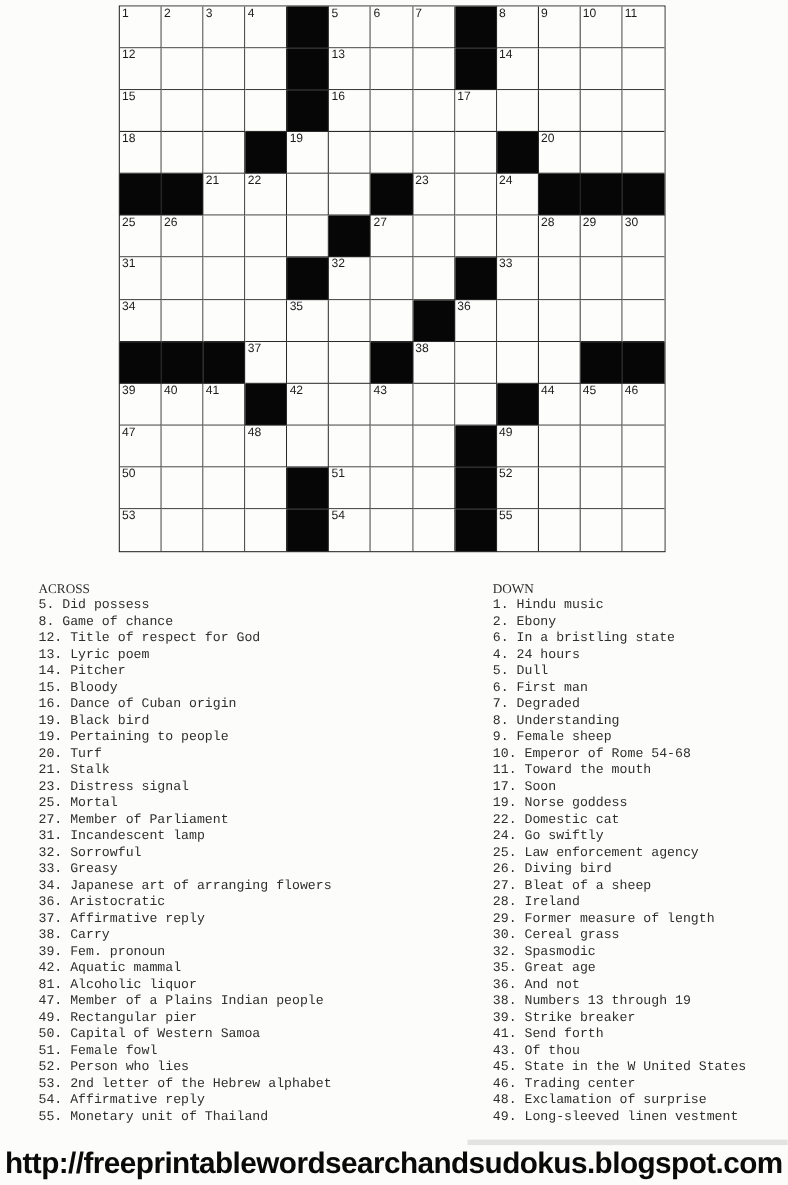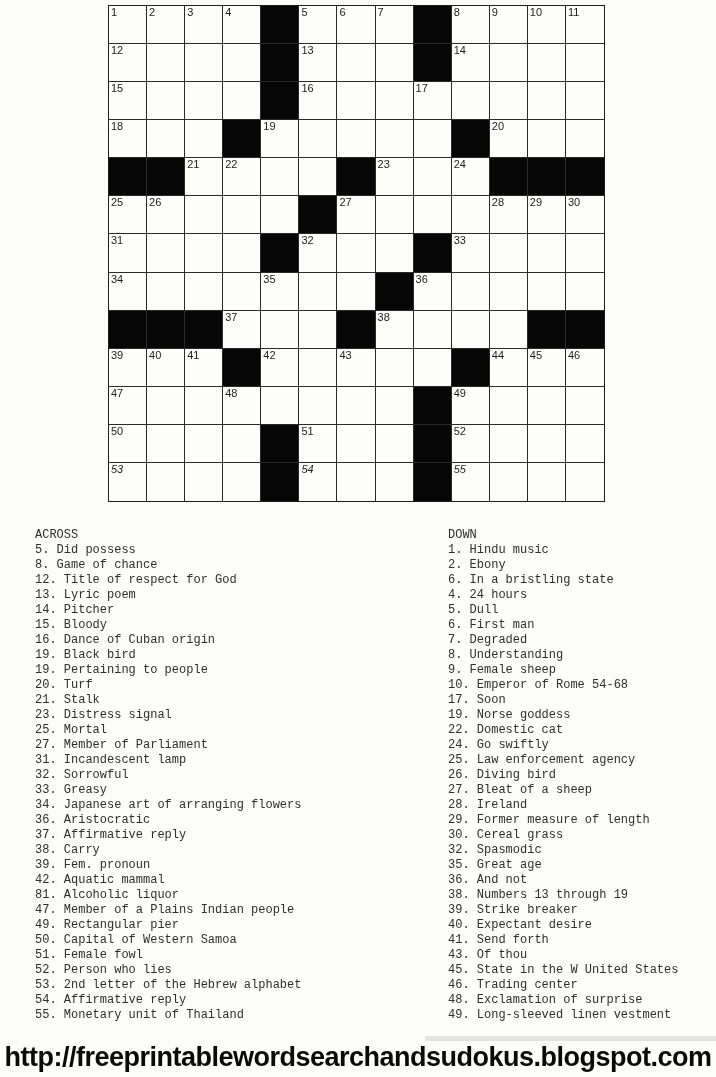--- a/index.html
+++ b/index.html
@@ -12,37 +12,37 @@
   .grid{
     position:absolute;left:108px;top:5px;width:497px;height:497px;
     box-sizing:border-box;border:1px solid #1e1e1e;background:#fdfdfc;
     display:grid;grid-template-columns:repeat(13,1fr);grid-template-rows:repeat(13,1fr);
   }
   .cell{
     position:relative;background:#fdfdfc;box-sizing:border-box;
     border-right:1px solid #2a2a2a;border-bottom:1px solid #2a2a2a;
   }
   .cell:nth-child(13n){border-right:none;text-align:right;}
-  .cell:nth-child(n+157){border-bottom:none;font-style:italic;}
+  .cell:nth-child(n+157){border-bottom:none;}
   .cell.black{background:#060606;}
   .cell .num{
     position:absolute;top:0px;left:2px;
     font-size:11px;line-height:13px;color:#1c1c1c;
     font-family:"Liberation Sans",sans-serif;
   }
   
   .clues{
     position:absolute;top:528px;left:0;width:716px;
     font-family:"Liberation Mono","DejaVu Sans Mono",monospace;
     font-size:12px;line-height:15px;color:#2e2e2e;
   }
   .clue-col{position:absolute;top:0;}
   .clue-col.across{left:35px;width:400px;}
   .clue-col.down{left:448px;width:268px;}
-  .clue-heading{font-weight:normal;margin:0 0 0 0;}
+  .clue-heading{font-weight:normal;margin:0 0 0 0;font-family:Liberation Serif, serif;}
   .clue-list{list-style:none;margin:0;padding:0;}
   .clue-list li{white-space:nowrap;}
   
   .scan-strip{
     position:absolute;left:425px;top:1036px;width:291px;height:5px;
     background:#e3e3e1;
   }
   .footer-url{
     position:absolute;left:0;top:1042px;width:716px;
     text-align:center;font-weight:bold;font-size:27px;letter-spacing:-0.5px;
@@ -378,36 +378,36 @@
         <li>1. Hindu music</li>
         <li>2. Ebony</li>
         <li>6. In a bristling state</li>
         <li>4. 24 hours</li>
         <li>5. Dull</li>
         <li>6. First man</li>
         <li>7. Degraded</li>
         <li>8. Understanding</li>
         <li>9. Female sheep</li>
         <li>10. Emperor of Rome 54-68</li>
+        <li>11. Toward the mouth</li>
         <li>17. Soon</li>
         <li>19. Norse goddess</li>
         <li>22. Domestic cat</li>
         <li>24. Go swiftly</li>
         <li>25. Law enforcement agency</li>
         <li>26. Diving bird</li>
         <li>27. Bleat of a sheep</li>
         <li>28. Ireland</li>
         <li>29. Former measure of length</li>
         <li>30. Cereal grass</li>
         <li>32. Spasmodic</li>
         <li>35. Great age</li>
         <li>36. And not</li>
         <li>38. Numbers 13 through 19</li>
         <li>39. Strike breaker</li>
-        <li>40. Expectant desire</li>
         <li>41. Send forth</li>
         <li>43. Of thou</li>
         <li>45. State in the W United States</li>
         <li>46. Trading center</li>
         <li>48. Exclamation of surprise</li>
         <li>49. Long-sleeved linen vestment</li>
       </ul>
   </div>
 </div>
 

